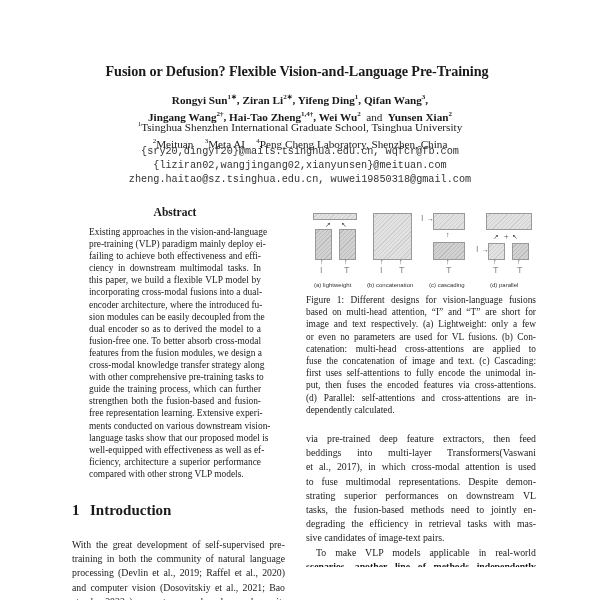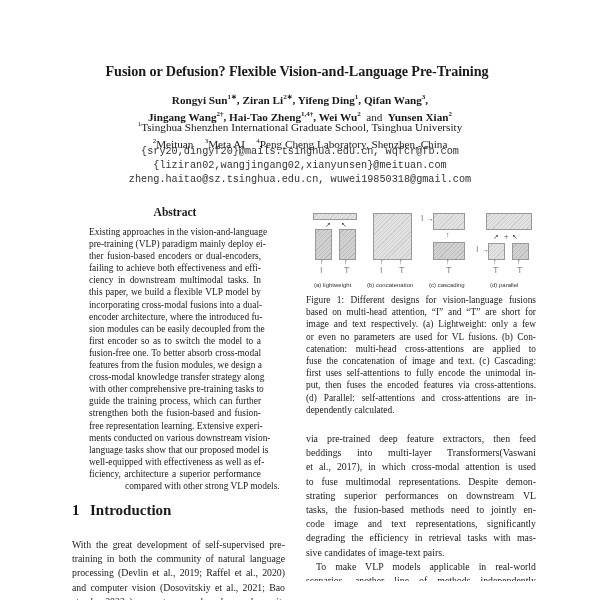--- a/index.html
+++ b/index.html
@@ -14,34 +14,34 @@
   .affil { position: absolute; top: 117px; left: 0; width: 600px; text-align: center;
            font-size: 11.2px; line-height: 14px; }
   .affil sup { font-size: 7px; }
   .emails { position: absolute; top: 145px; left: 0; width: 600px; text-align: center;
             font-family: "Liberation Mono", monospace; font-size: 10.2px; line-height: 14px; color: #333; }
   .abs-head { position: absolute; top: 206px; left: 60px; width: 230px; text-align: center;
               font-weight: bold; font-size: 11.5px; }
   .abs-body { position: absolute; top: 226px; left: 89px; width: 172px;
               font-size: 9.4px; line-height: 12.1px; text-align: justify; hyphens: manual; }
   .abs-body span { display: block; text-align: justify; text-align-last: justify; white-space: nowrap; }
-  .abs-body span.last { text-align-last: left; margin-left: 36px; }
+  .abs-body span.last { text-align-last: left; }
   .sec-head { position: absolute; top: 502px; left: 72px; font-weight: bold; font-size: 15px; }
   .sec-head .num { display: inline-block; width: 18px; }
   .intro { position: absolute; top: 522px; left: 72px; width: 213px;
            font-size: 9.8px; line-height: 14.2px; margin-top: 16px; }
   .intro span, .right-text span, .caption span { display: block; white-space: nowrap; text-align: justify; text-align-last: justify; }
   .intro span.clip { overflow: hidden; height: 7px; }
   .caption { position: absolute; top: 294px; left: 306px; width: 230px;
              font-size: 9.4px; line-height: 12.2px; }
   .caption span.last, .right-text span.last { text-align-last: left; }
   .right-text { position: absolute; top: 432px; left: 306px; width: 230px;
                 font-size: 9.8px; line-height: 14.2px; }
   .right-text span.indent { padding-left: 10px; }
-  .right-text span.clip { overflow: hidden; height: 7px; }
+  .right-text span.clip { overflow: hidden; height: 7px; font-weight: bold; }
   .sublabel { position: absolute; top: 282px; font-family: "Liberation Sans", sans-serif;
               font-size: 6px; color: #333; white-space: nowrap; }
   .io { position: absolute; font-family: "Liberation Sans", sans-serif; font-size: 9px; color: #888; }
   .blk { position: absolute; border: 1px solid #999;
          background: repeating-linear-gradient(135deg, #e2e2e2 0 2px, #cfcfcf 2px 3px); }
   .blk.dark { background: repeating-linear-gradient(135deg, #d2d2d2 0 2px, #bcbcbc 2px 3px); }
   .arr { position: absolute; font-size: 7px; color: #444; line-height: 7px; }
 </style>
 </head>
 <body>
@@ -78,28 +78,27 @@
 <div class="emails">
   <div>{sry20,dingyf20}@mails.tsinghua.edu.cn, wqfcr@fb.com</div>
   <div>{liziran02,wangjingang02,xianyunsen}@meituan.com</div>
   <div>zheng.haitao@sz.tsinghua.edu.cn, wuwei19850318@gmail.com</div>
 </div>
 
 <div class="abs-head">Abstract</div>
 <div class="abs-body">
   <span>Existing approaches in the vision-and-language</span>
   <span>pre-training (VLP) paradigm mainly deploy ei-</span>
-  <span>ther fusion-based encoders or dual-encoders,</span>
   <span>failing to achieve both effectiveness and effi-</span>
   <span>ciency in downstream multimodal tasks. In</span>
   <span>this paper, we build a flexible VLP model by</span>
   <span>incorporating cross-modal fusions into a dual-</span>
   <span>encoder architecture, where the introduced fu-</span>
   <span>sion modules can be easily decoupled from the</span>
-  <span>first encoder so as to switch the model to a</span>
+  <span>dual encoder so as to derived the model to a</span>
   <span>fusion-free one. To better absorb cross-modal</span>
   <span>features from the fusion modules, we design a</span>
   <span>cross-modal knowledge transfer strategy along</span>
   <span>with other comprehensive pre-training tasks to</span>
   <span>guide the training process, which can further</span>
   <span>strengthen both the fusion-based and fusion-</span>
   <span>free representation learning. Extensive experi-</span>
   <span>ments conducted on various downstream vision-</span>
   <span>language tasks show that our proposed model is</span>
   <span>well-equipped with effectiveness as well as ef-</span>
@@ -176,18 +175,17 @@
   <span class="last">dependently calculated.</span>
 </div>
 
 <div class="right-text">
   <span>via pre-trained deep feature extractors, then feed</span>
   <span>beddings into multi-layer Transformers(Vaswani</span>
   <span>et al., 2017), in which cross-modal attention is used</span>
   <span>to fuse multimodal representations. Despite demon-</span>
   <span>strating superior performances on downstream VL</span>
   <span>tasks, the fusion-based methods need to jointly en-</span>
-  <span>code image and text representations, significantly</span>
   <span>degrading the efficiency in retrieval tasks with mas-</span>
   <span class="last">sive candidates of image-text pairs.</span>
   <span class="indent">To make VLP models applicable in real-world</span>
   <span class="clip">scenarios, another line of methods independently</span>
 </div>
 
 </body></html>

